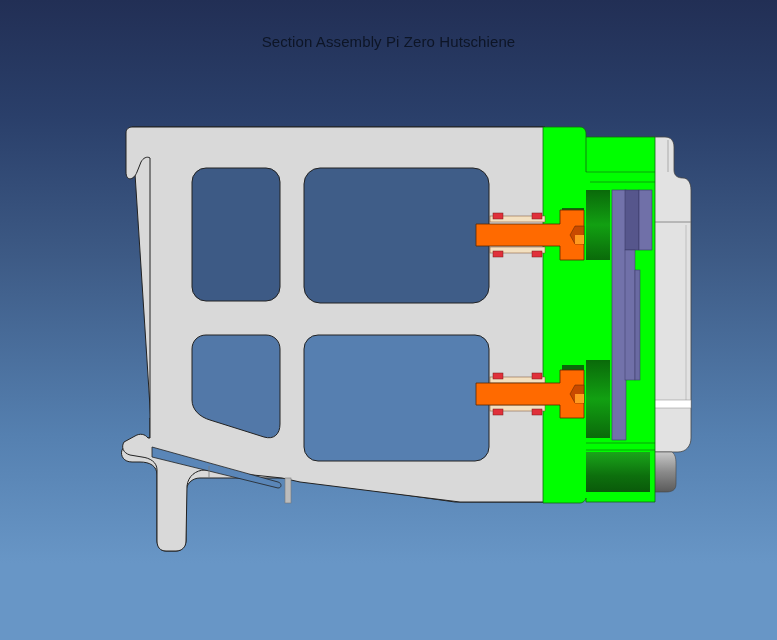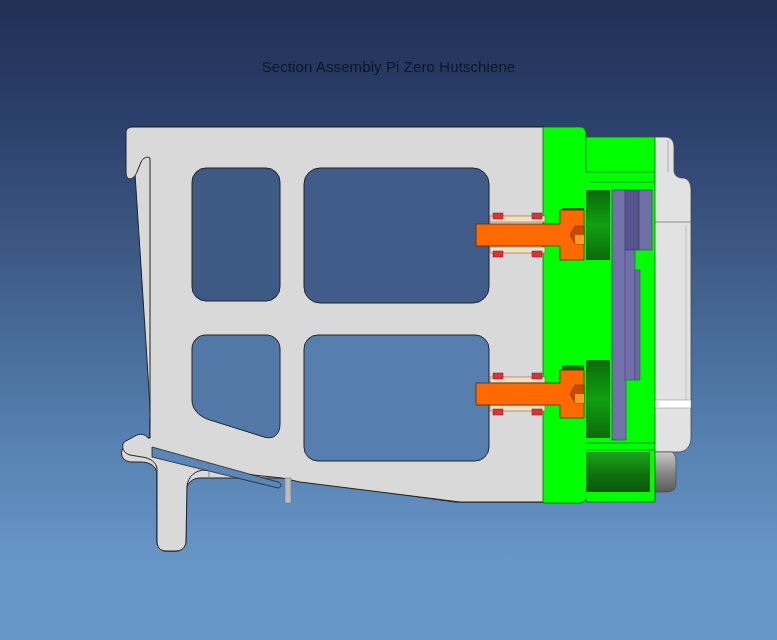--- a/index.html
+++ b/index.html
@@ -2,21 +2,21 @@
 <html><head>
 <meta charset="utf-8">
 <style>
   html, body { margin:0; padding:0; }
   body {
     width:777px; height:640px; overflow:hidden; position:relative;
     background: linear-gradient(to bottom, #222f55 0%, #2a3f6a 18%, #3d5a85 40%, #5580b0 68%, #6896c6 88%, #6896c6 100%);
     font-family: "Liberation Sans", sans-serif;
   }
   .title {
-    position:absolute; left:0; width:777px; top:58px; text-align:center;
+    position:absolute; left:0; width:777px; top:33px; text-align:center;
     font-size:15px; color:#0d1526; letter-spacing:0.1px;
   }
   svg.drawing { position:absolute; left:0; top:0; }
 </style>
 </head>
 <body>
 
 <div class="title">Section Assembly Pi Zero Hutschiene</div>
 
 <svg class="drawing" width="777" height="640" viewBox="0 0 777 640">

